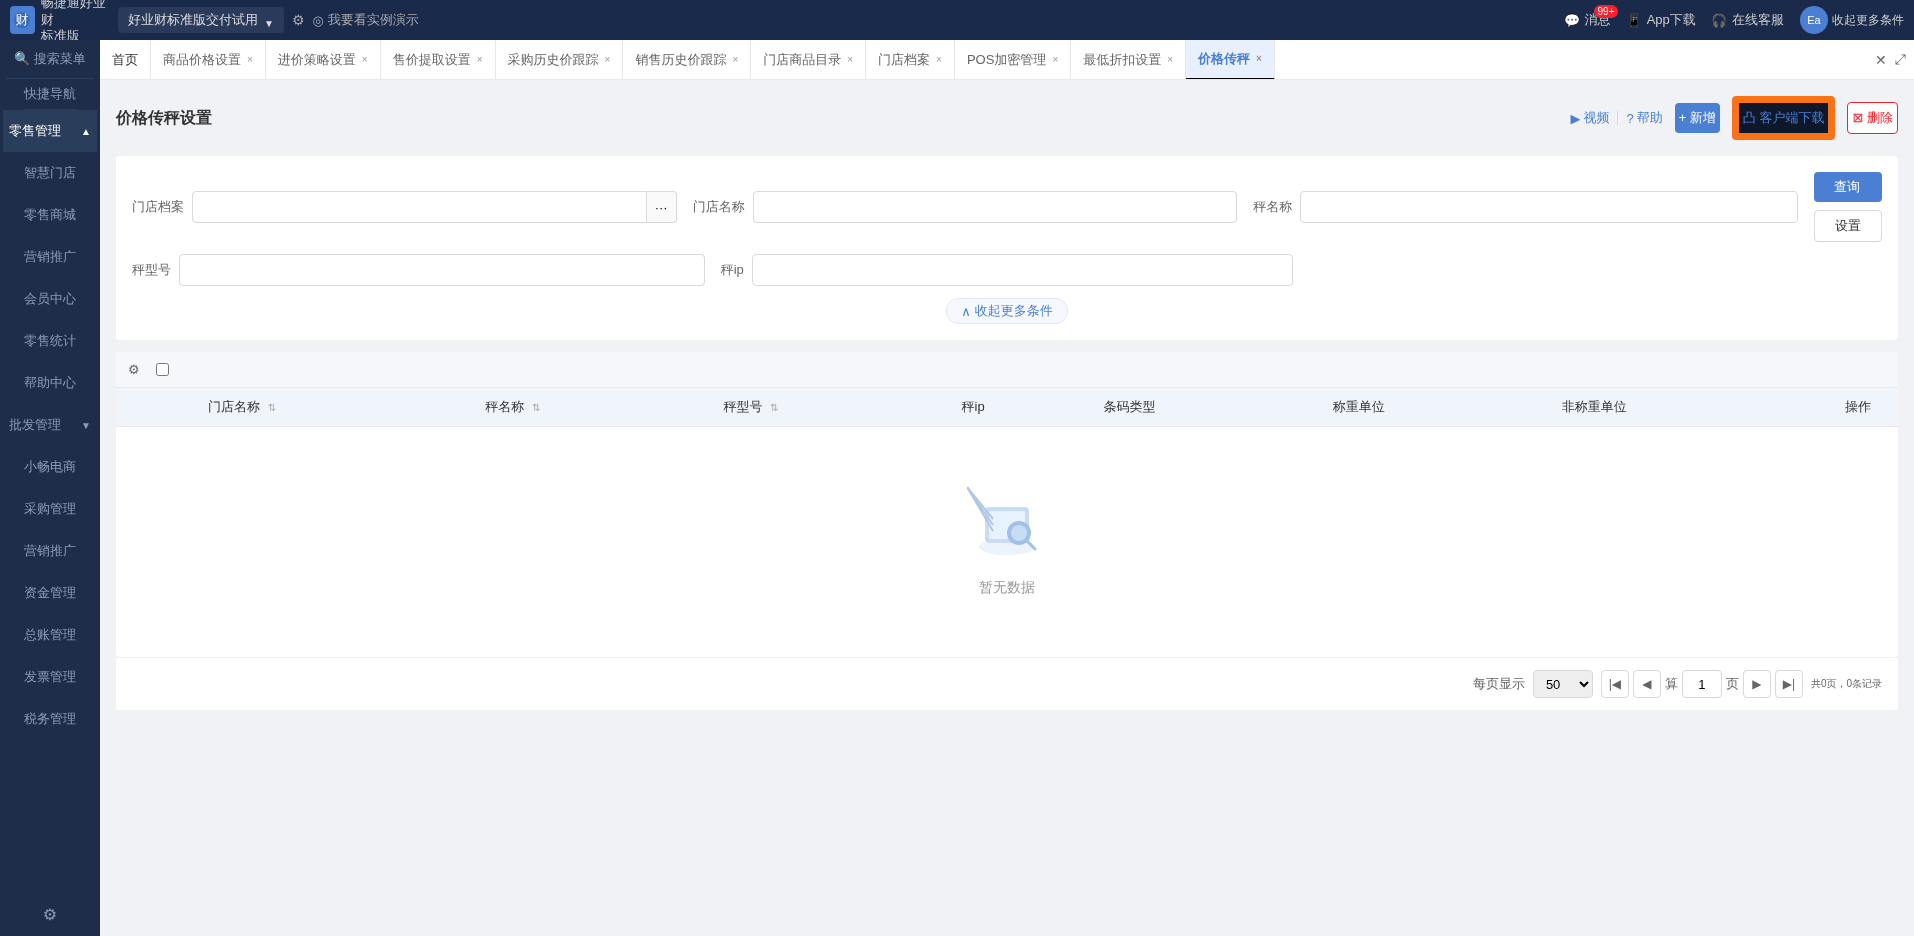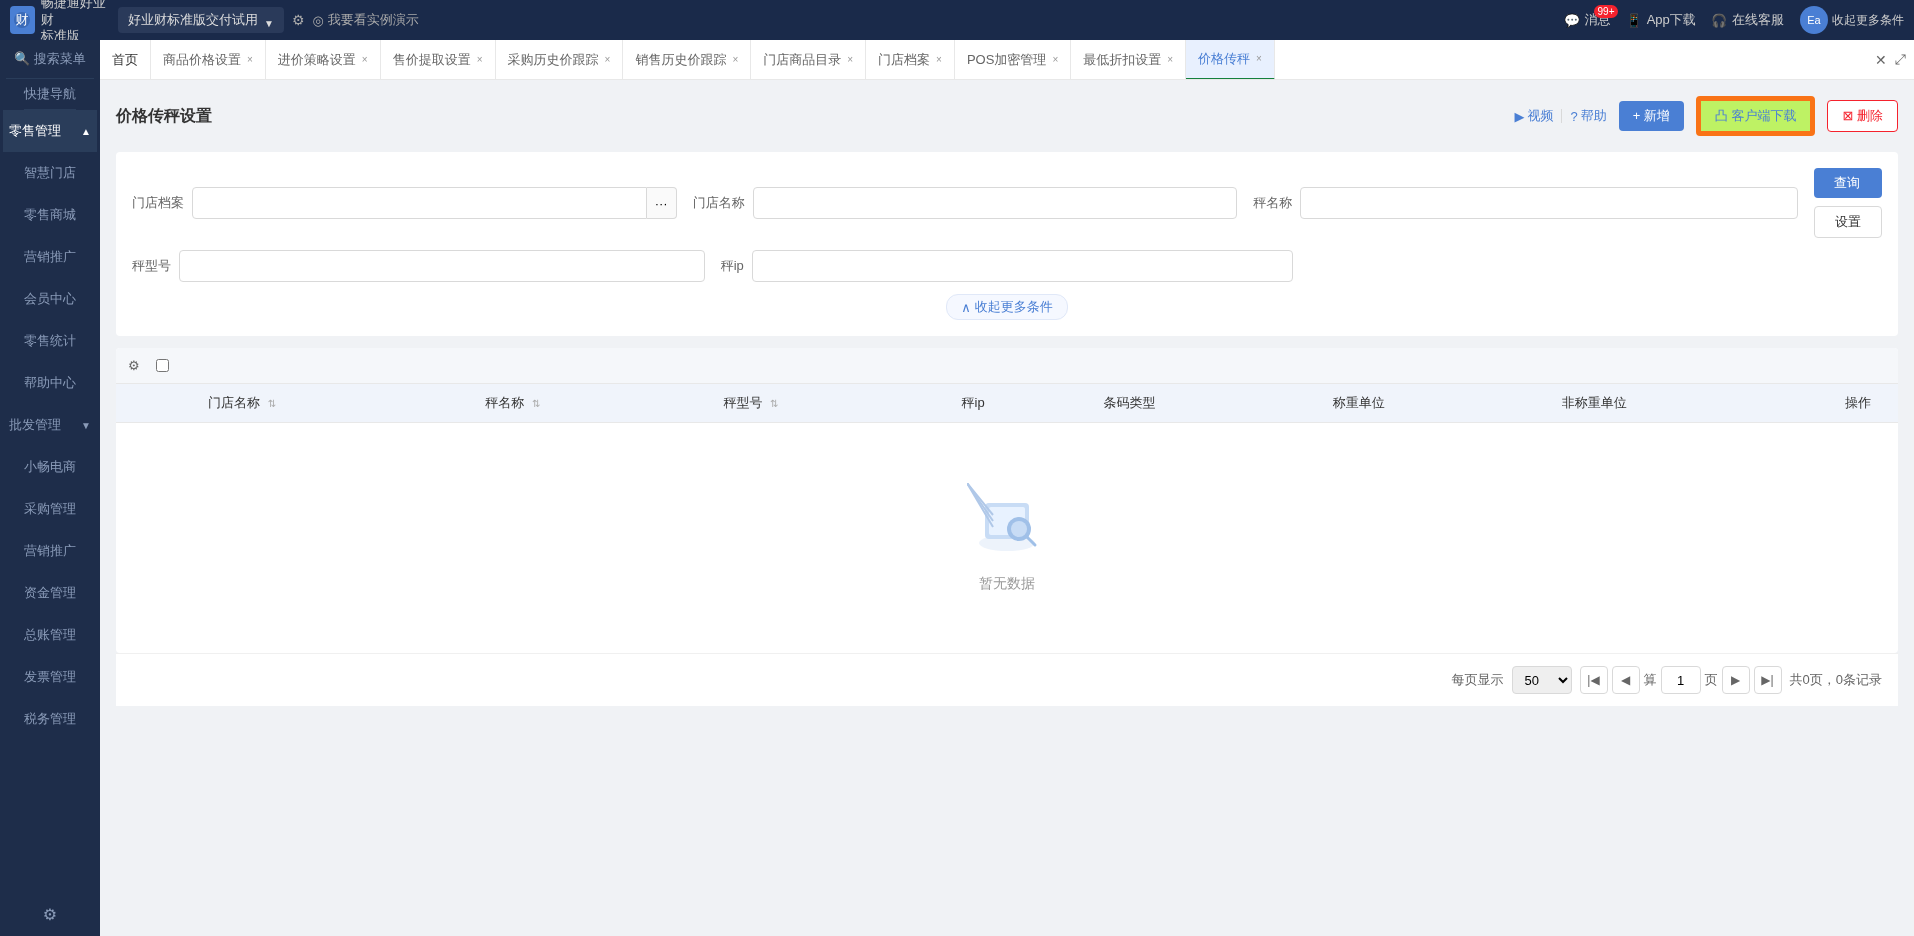--- a/index.html
+++ b/index.html
@@ -35,32 +35,32 @@
     .sidebar-item-with-arrow { display: flex; align-items: center; justify-content: center; gap: 20px; }
     .sidebar-item .arrow { font-size: 10px; }
     .sidebar-gear { padding: 12px 6px; text-align: center; color: #8a9bb8; font-size: 16px; cursor: pointer; margin-top: auto; }
 
     
     .content-area { flex: 1; display: flex; flex-direction: column; overflow: hidden; background: #f0f2f5; }
 
     
     .tab-bar { display: flex; align-items: center; background: #fff; border-bottom: 1px solid #e8e8e8; flex-shrink: 0; height: 40px; overflow: hidden; }
     .tab-item { display: flex; align-items: center; padding: 0 12px; height: 40px; border-right: 1px solid #e8e8e8; font-size: 12px; color: #666; cursor: pointer; white-space: nowrap; gap: 6px; flex-shrink: 0; }
-    .tab-item.active { background: #e8f0fe; color: #4a7fd4; border-bottom: 2px solid #15803d; }
+    .tab-item.active { background: #e8f0fe; color: #4a7fd4; border-bottom: 2px solid #000000; font-weight: bold; }
     .tab-item .close { color: #999; font-size: 10px; cursor: pointer; }
     .tab-item.home { color: #333; font-weight: 500; }
     .tab-bar-end { margin-left: auto; display: flex; align-items: center; padding: 0 8px; gap: 8px; }
 
     
     .page-content { flex: 1; overflow-y: auto; padding: 16px; }
     .page-header { display: flex; align-items: center; justify-content: space-between; margin-bottom: 16px; }
     .page-title { font-size: 16px; font-weight: 600; color: #333; }
-    .btn { padding: 6px 14px; border-radius: 4px; border: none; cursor: pointer; font-size: 13px; display: flex; align-items: center; gap: 4px; }
+    .btn { padding: 6px 4px; border-radius: 4px; border: none; cursor: pointer; font-size: 13px; display: flex; align-items: center; gap: 4px; }
     .btn-primary { background: #4a7fd4; color: #fff; }
-    .btn-outline { background: #bef264; color: #4a7fd4; border: 5px solid #f97316; }
+    .btn-outline { background: #0f172a; color: #4a7fd4; border: 7px solid #f97316; }
     .btn-danger { background: #fff; color: #f5222d; border: 1px solid #f5222d; }
     .btn-query { background: #4a7fd4; color: #fff; padding: 6px 20px; }
     .btn-setting { background: #fff; color: #333; border: 1px solid #d9d9d9; padding: 6px 20px; }
 
     .help-links { display: flex; align-items: center; gap: 8px; color: #666; font-size: 12px; }
     .help-links a { color: #4a7fd4; cursor: pointer; display: flex; align-items: center; gap: 3px; }
     .divider-v { width: 1px; height: 14px; background: #d9d9d9; }
 
     
     .search-form { background: #fff; border-radius: 4px; padding: 16px; margin-bottom: 12px; }
@@ -92,21 +92,21 @@
     .empty-text { color: #999; font-size: 14px; }
 
     
     .pagination { display: flex; align-items: center; justify-content: flex-end; padding: 12px 16px; gap: 8px; background: #fff; border-top: 1px solid #f0f0f0; }
     .pagination-label { color: #666; font-size: 13px; }
     .page-size-select { border: 1px solid #d9d9d9; border-radius: 4px; padding: 3px 8px; font-size: 13px; height: 28px; cursor: pointer; }
     .page-nav { display: flex; align-items: center; gap: 4px; }
     .page-btn { width: 28px; height: 28px; border: 1px solid #d9d9d9; border-radius: 4px; background: #fff; cursor: pointer; display: flex; align-items: center; justify-content: center; color: #666; font-size: 12px; }
     .page-btn:disabled { color: #ccc; cursor: not-allowed; }
     .page-input { width: 40px; height: 28px; border: 1px solid #d9d9d9; border-radius: 4px; text-align: center; font-size: 13px; }
-    .page-info { color: #666; font-size: 13px; text-align: center; }
+    .page-info { color: #666; font-size: 10px; text-align: center; }
   </style>
 </head>
 <body>
 
 <div class="top-bar">
   <div class="top-bar-logo">
     <div class="top-bar-logo-icon">
       <svg width="20" height="20" viewBox="0 0 20 20">
           <circle cx="10" cy="10" r="8" fill="#3a6ab8"></circle>
           <text x="10" y="14" text-anchor="middle" fill="#fff" font-size="9" font-family="sans-serif">财</text>

